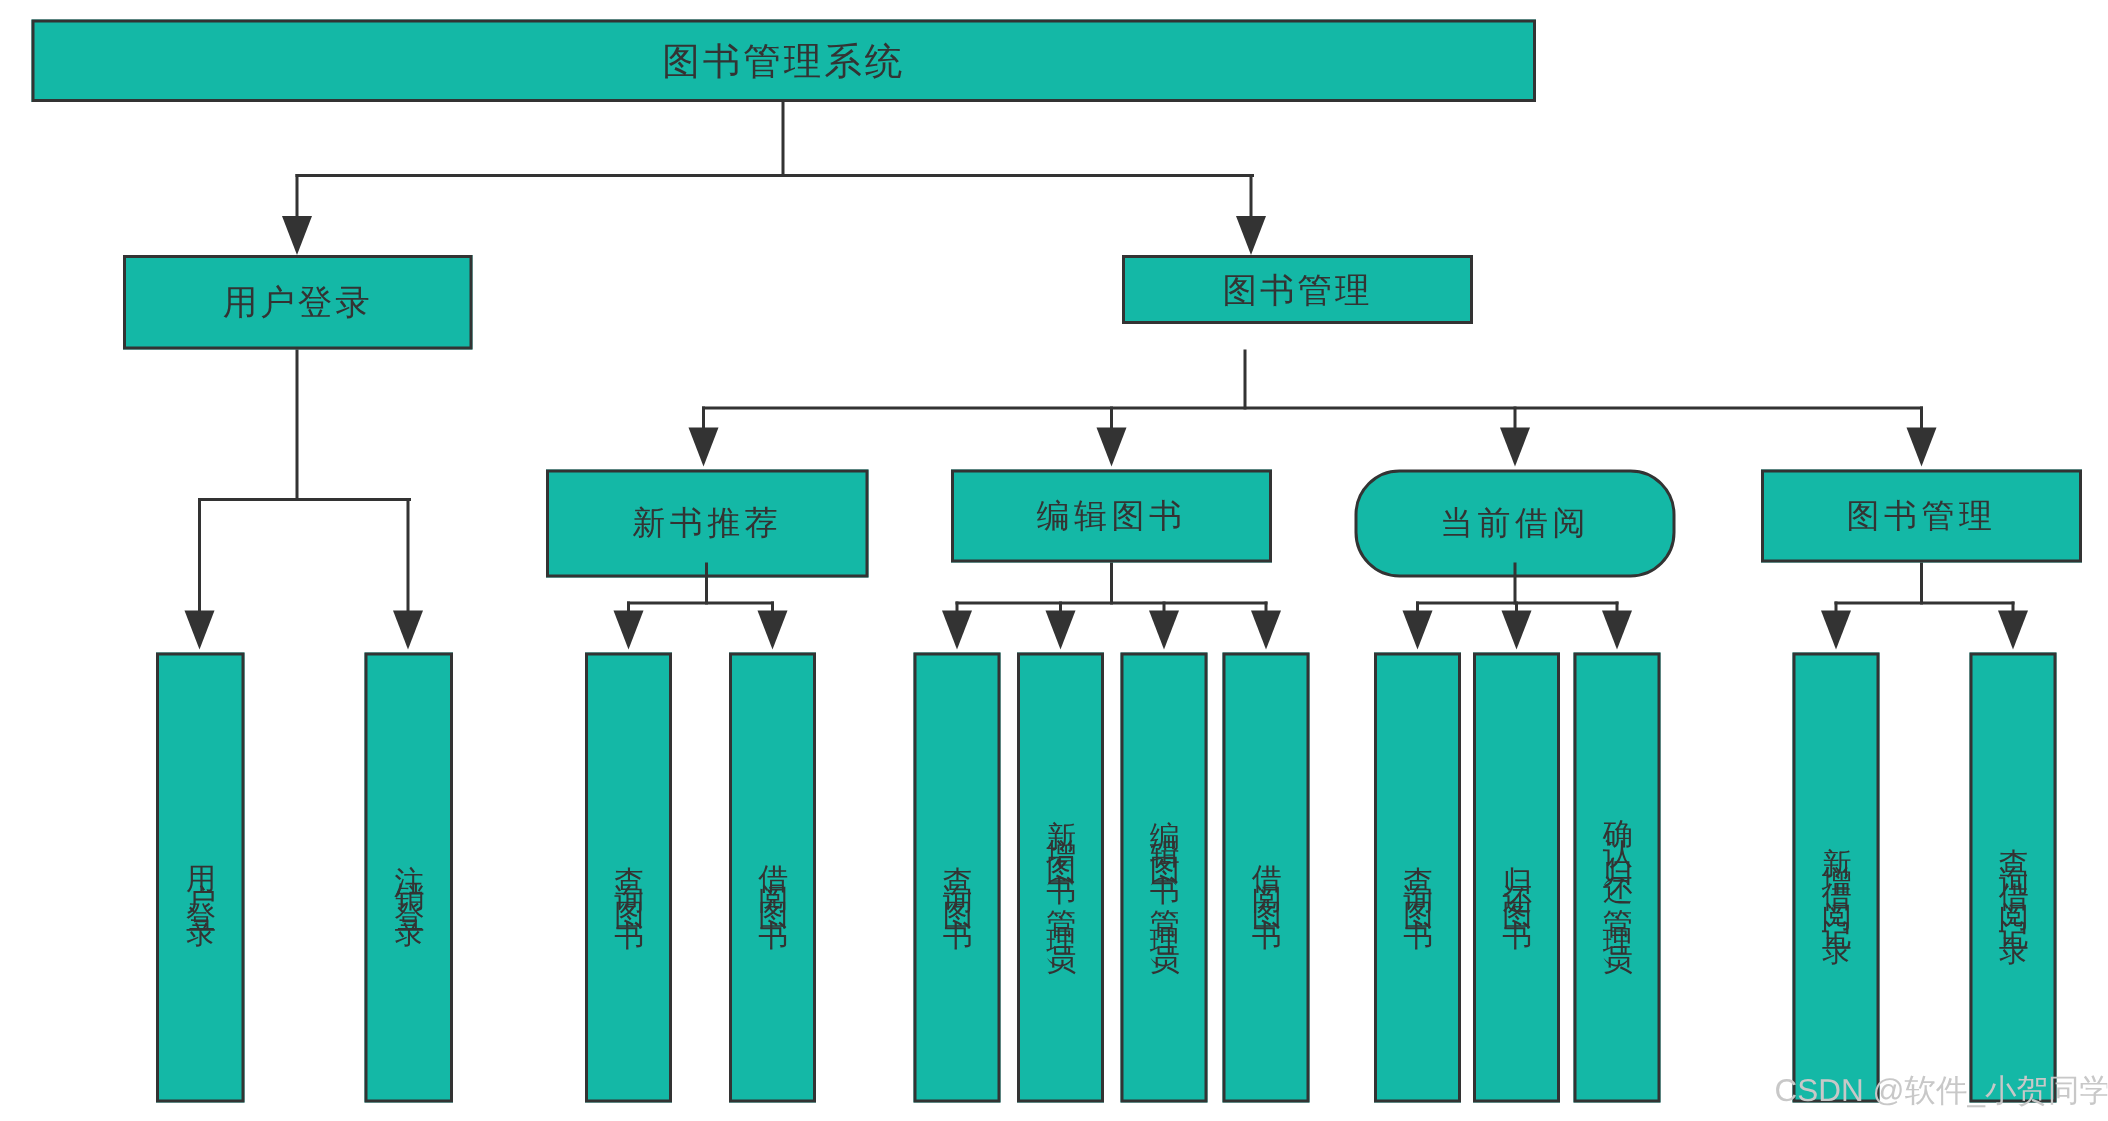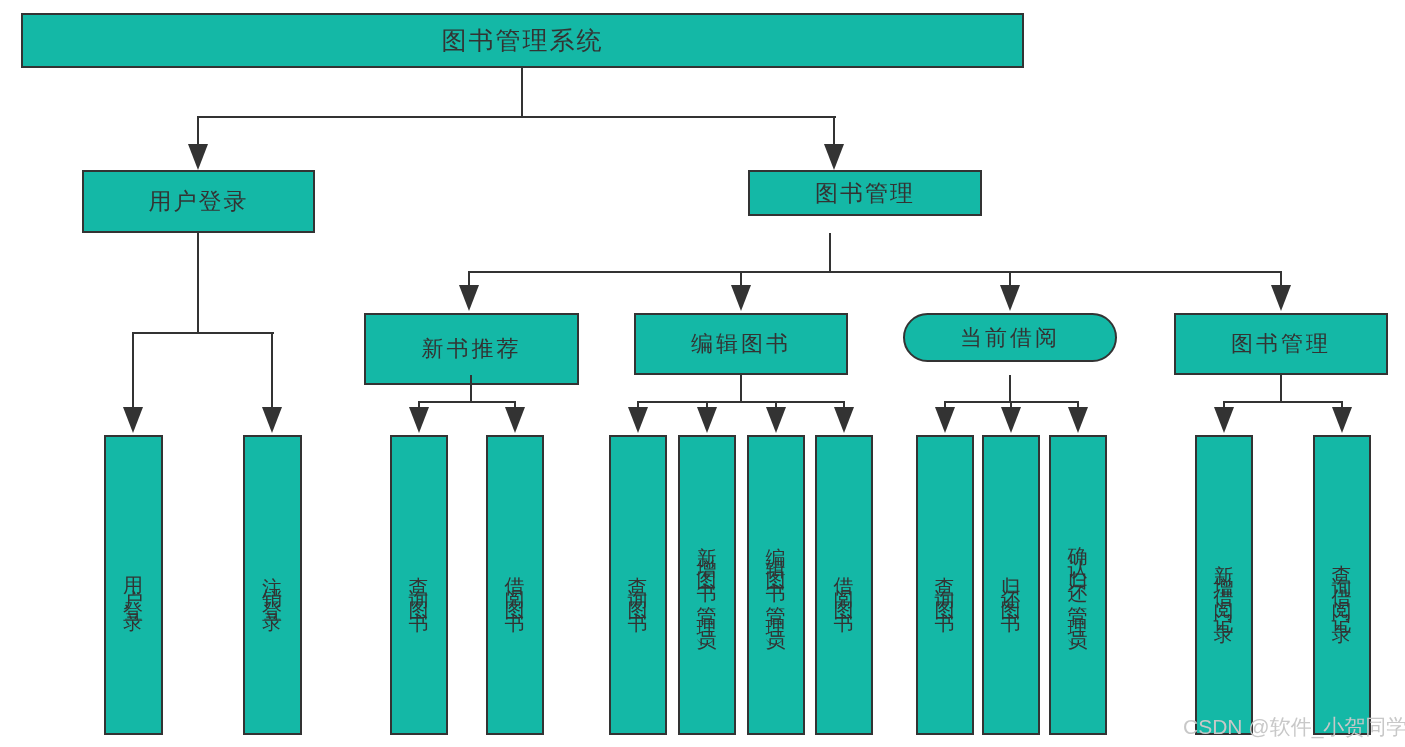--- a/index.html
+++ b/index.html
@@ -94,21 +94,21 @@
   <div class="arrow" style="left:1000px; top:285px;"></div>
   <div class="line" style="left:1280px; top:271px; width:2px; height:16px;"></div>
   <div class="arrow" style="left:1271px; top:285px;"></div>
 
   <div class="box hlabel-l3" style="left:364px; top:313px; width:215px; height:72px;">
     <span>新书推荐</span>
   </div>
   <div class="box hlabel-l3" style="left:634px; top:313px; width:214px; height:62px;">
     <span>编辑图书</span>
   </div>
-  <div class="box hlabel-l3" style="left:903px; top:313px; width:214px; height:49px;border-radius:30px;">
+  <div class="box hlabel-l3" style="left:903px; top:313px; width:214px; height:72px;border-radius:30px;">
     <span>当前借阅</span>
   </div>
   <div class="box hlabel-l3" style="left:1174px; top:313px; width:214px; height:62px;">
     <span>图书管理</span>
   </div>
 
   <div class="line" style="left:470px; top:375px; width:2px; height:28px;"></div>
   <div class="line" style="left:418px; top:401px; width:98px; height:2px;"></div>
   <div class="line" style="left:418px; top:401px; width:2px; height:7px;"></div>
   <div class="arrow" style="left:409px; top:407px;"></div>

